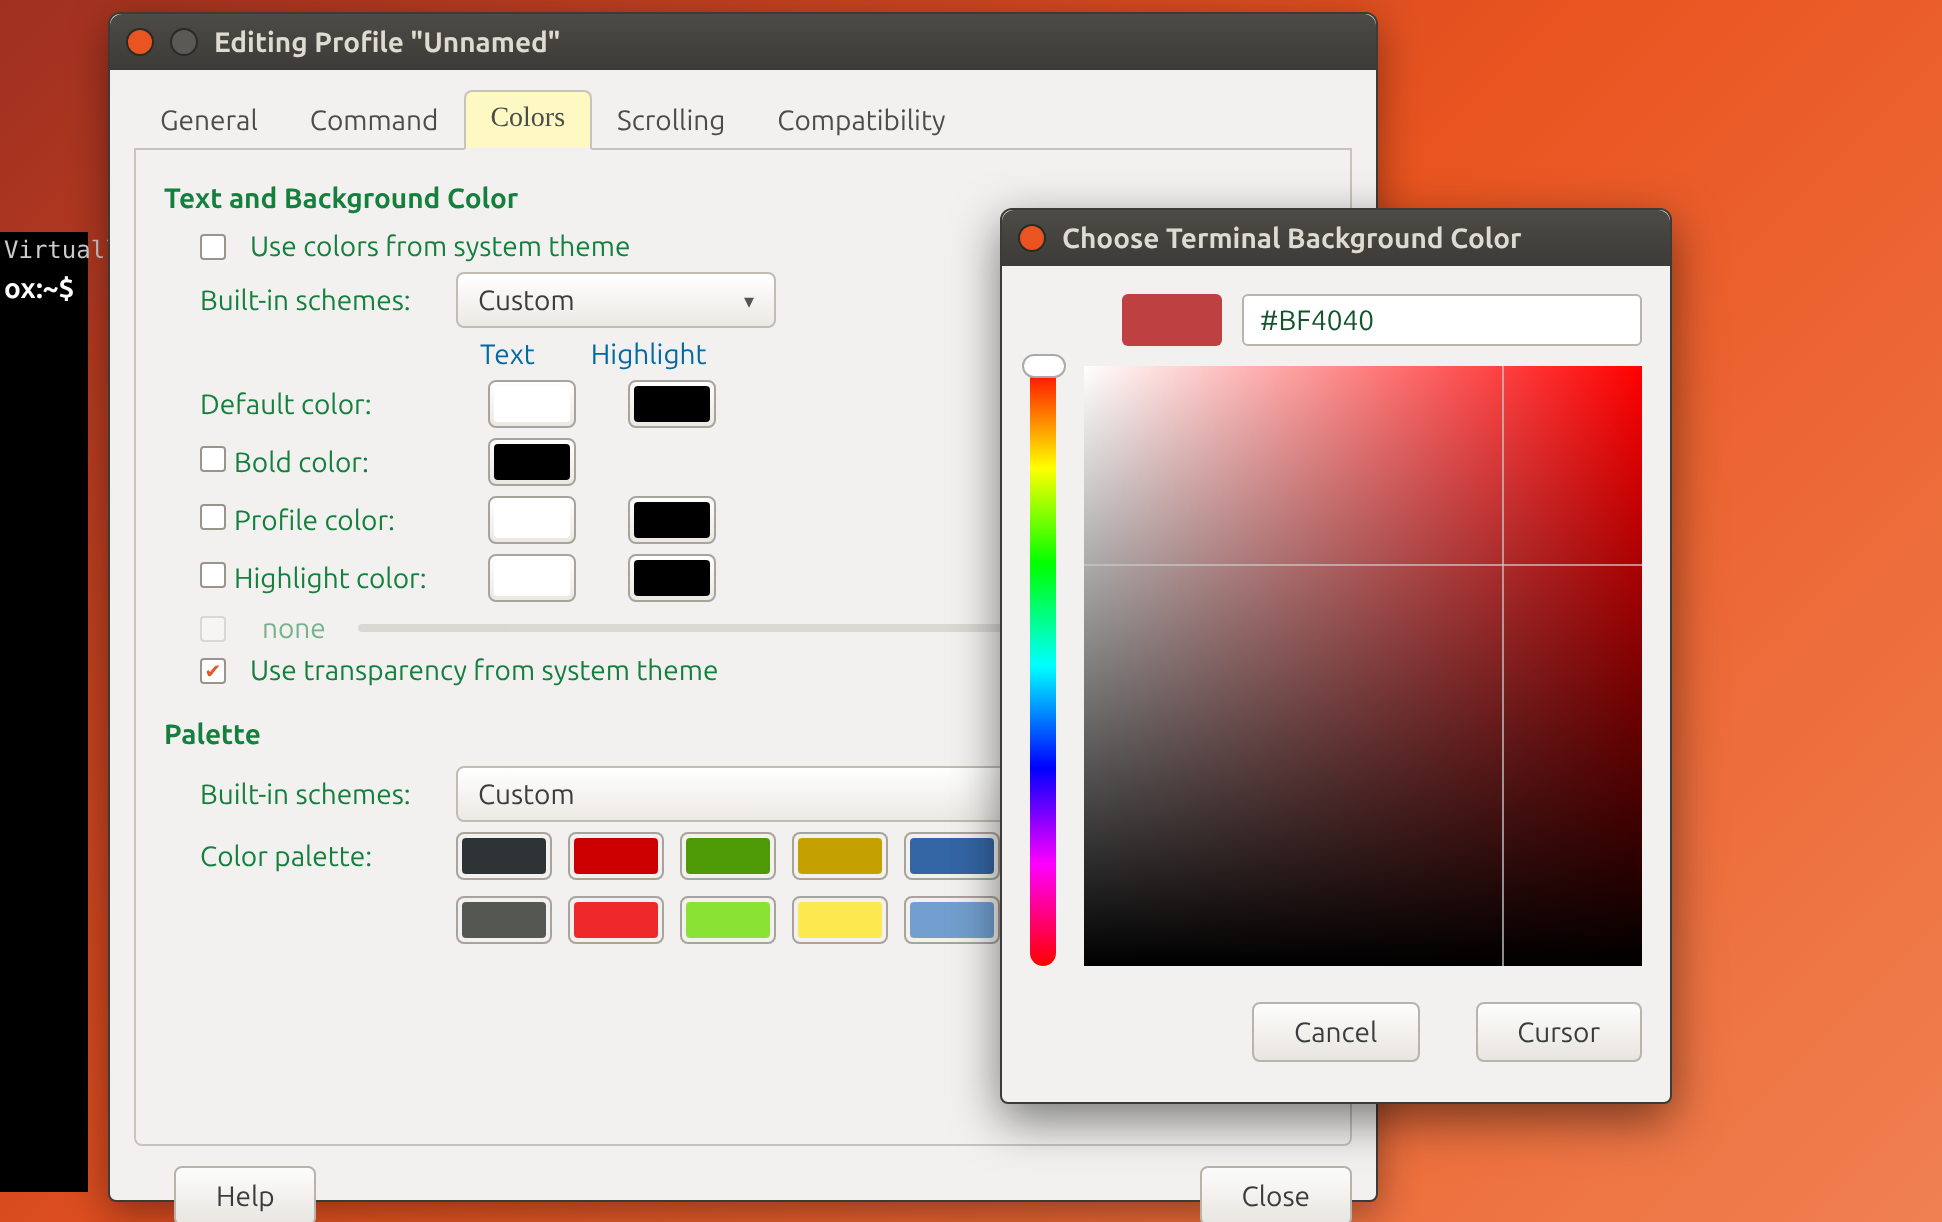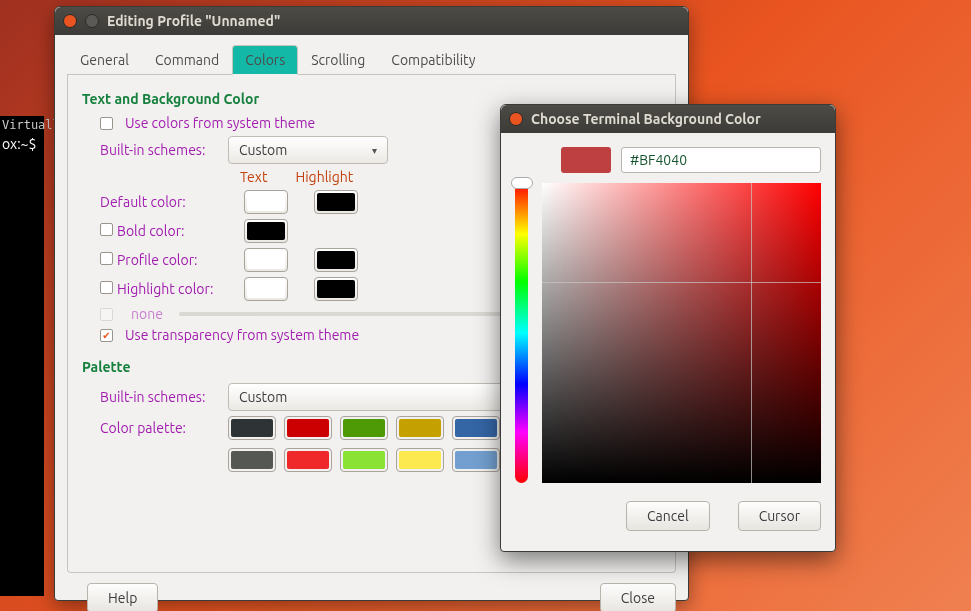--- a/index.html
+++ b/index.html
@@ -1,51 +1,51 @@
 <!DOCTYPE html>
 <html><head>
 <meta charset="utf-8">
 <style>
 * { box-sizing: border-box; margin: 0; padding: 0; font-family: "Ubuntu", "Segoe UI", sans-serif; font-size: 14px; }
 body { width: 971px; height: 611px; background: linear-gradient(135deg, #a03020 0%, #e95420 50%, #f08050 100%); overflow: hidden; position: relative; }
 
 
 .terminal-bg { position: absolute; left: 0; top: 116px; width: 44px; height: 480px; background: #000; }
 .terminal-bg .t1 { color: #ccc; font-family: monospace; font-size: 12px; padding: 2px; }
-.terminal-bg .t2 { color: #8ae234; font-family: monospace; font-size: 12px; padding: 2px; }
+.terminal-bg .t2 { color: #8ae234; font-family: monospace; font-size: 12px; padding: 2px; font-weight: bold; }
 .terminal-bg .t2 span { color: #fff; }
 
 
 .win-main { position: absolute; left: 54px; top: 6px; width: 635px; height: 595px; background: #f2f1f0; border: 1px solid #3c3b37; border-radius: 6px 6px 4px 4px; box-shadow: 0 6px 20px rgba(0,0,0,.4); }
 .titlebar { height: 28px; background: linear-gradient(#4c4b46,#3c3b37); border-radius: 6px 6px 0 0; display: flex; align-items: center; padding: 0 8px; gap: 8px; }
 .tb-btn { width: 14px; height: 14px; border-radius: 50%; background: #5a5955; border: 1px solid #2a2a28; display:inline-block; }
 .tb-btn.close { background: #e95420; }
 .titlebar .title { color: #dfdbd2; font-weight: bold; font-size: 14px; }
 
 .content { padding: 10px 12px 12px 12px; }
 
 
 .tabs { display: flex; border-bottom: 1px solid #c8c4bd; }
 .tab { padding: 6px 12px; color: #4c4c4c; cursor: pointer; border: 1px solid transparent; margin-bottom: -1px; }
-.tab.active { background: #14b8a6; border: 1px solid #c8c4bd; border-bottom: 1px solid #f2f1f0; border-radius: 4px 4px 0 0; }
+.tab.active { background: #fef9c3; border: 1px solid #c8c4bd; border-bottom: 1px solid #f2f1f0; border-radius: 4px 4px 0 0; font-family: Liberation Serif, serif; }
 
 .panel { border: 1px solid #c8c4bd; border-top: none; border-radius: 0 0 4px 4px; padding: 12px 14px; height: 498px; }
 
 .section-title { font-weight: bold; color: #15803d; margin: 4px 0 8px 0; }
 .row { display: flex; align-items: center; margin: 5px 0; gap: 8px; }
 .indent { margin-left: 18px; }
-.lbl { color: #a21caf; }
+.lbl { color: #15803d; }
 .check { width: 13px; height: 13px; border: 1px solid #9a958c; background:#fff; display:inline-flex; align-items:center; justify-content:center; border-radius:2px; margin-right:4px;}
 .check.checked::after{content:"✔"; font-size:10px; color:#e95420;}
 .check.disabled{opacity:.5;}
 
 .select { display:flex; align-items:center; justify-content:space-between; border:1px solid #c1bcb4; border-radius:4px; background:linear-gradient(#fff,#ece9e4); padding:5px 10px; min-width:160px; color:#3c3c3c;}
 .select .arrow{font-size:10px; color:#555;}
 
-.col-head { display:flex; margin-left:158px; gap:28px; color:#c2410c; }
+.col-head { display:flex; margin-left:158px; gap:28px; color:#0369a1; }
 .swatch-btn { width:44px; height:24px; border:1px solid #a8a49c; border-radius:4px; background:linear-gradient(#fff,#ece9e4); padding:2px; display:inline-flex;}
 .swatch-btn .sw{flex:1; border-radius:2px;}
 
 .color-row { display:grid; grid-template-columns: 138px 64px 64px; align-items:center; gap:6px; margin:5px 0 5px 18px;}
 
 .slider { flex:1; height:4px; background:#c8c4bd; border-radius:2px; position:relative; margin-left:8px;}
 .slider .thumb{position:absolute; right:-6px; top:-5px; width:14px; height:14px; border-radius:50%; background:linear-gradient(#fff,#ddd); border:1px solid #999;}
 
 .palette-grid { display:flex; gap:8px; flex-wrap:wrap; }
 .pal { width:48px; height:24px; border:1px solid #a8a49c; border-radius:4px; padding:2px;}

